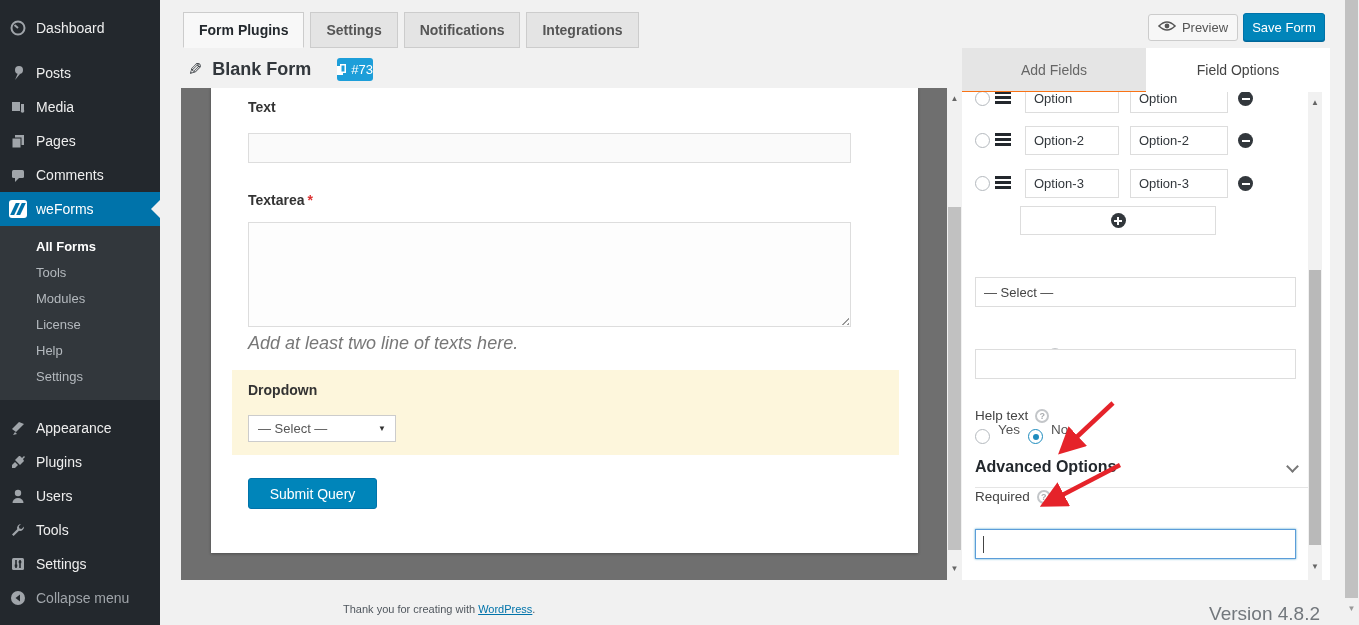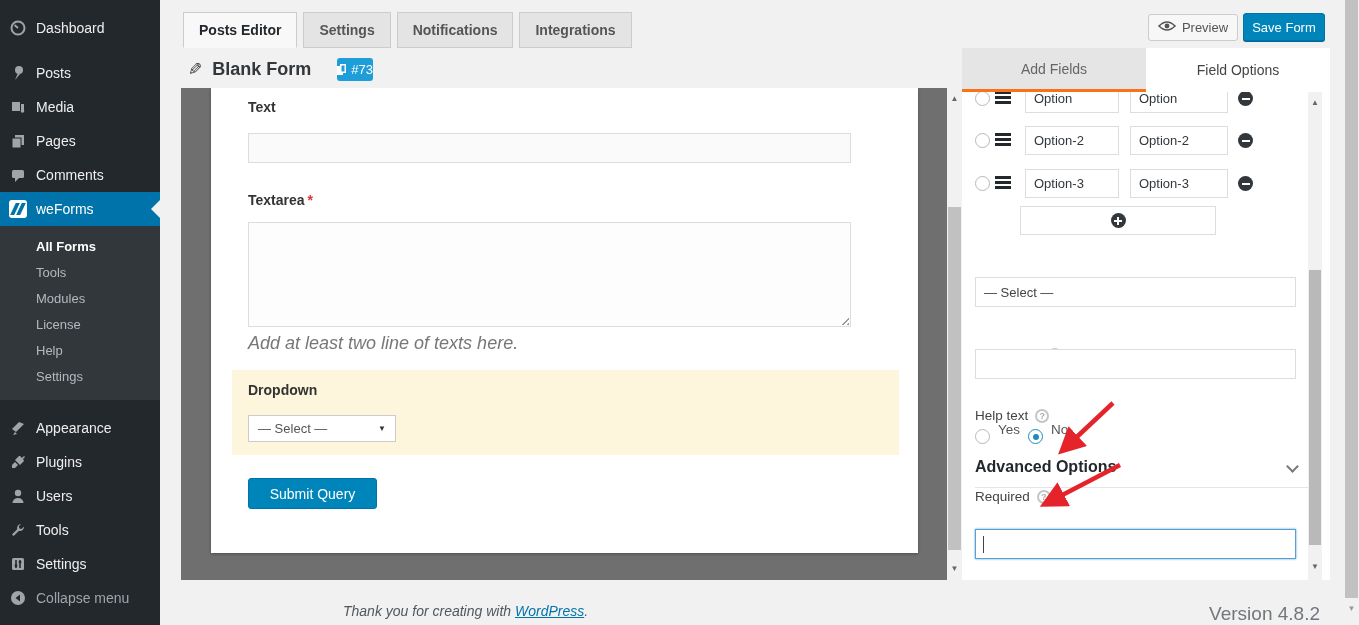--- a/index.html
+++ b/index.html
@@ -83,21 +83,21 @@
   #mid-sb .thumb { top:119px; height:343px; }
   #panel-sb { left:1148px; top:92px; width:14px; height:488px; background:#f1f1f1; }
   #panel-sb .thumb { top:178px; height:275px; background:#b9b9b9; }
   #win-sb { position:absolute; right:0; top:0; width:15px; height:625px; background:#f1f1f1; z-index:9; }
   #win-sb .thumb { position:absolute; left:1px; right:1px; top:0; height:598px; background:#c1c1c1; }
   #win-sb .arr { position:absolute; left:0; right:0; top:604px; text-align:center; font-size:8px; color:#999; }
 
   
   #panel-tabs { position:absolute; left:802px; top:48px; width:368px; height:44px; display:flex; }
   .ptab { flex:1; display:flex; align-items:center; justify-content:center; font-size:14px; cursor:pointer; }
-  .ptab.inactive { background:#e5e5e5; color:#666; border-bottom:3px solid #f97316; }
+  .ptab.inactive { background:#e5e5e5; color:#666; border-bottom:1px solid #f97316; }
   .ptab.active { background:#fff; color:#444; }
   #panel-body { position:absolute; left:802px; top:92px; width:368px; height:488px; background:#fff; overflow:hidden; }
 
   .opt-row { position:absolute; left:0; width:100%; height:29px; }
   .radio { position:absolute; width:15px; height:15px; border:1px solid #b4b9be; border-radius:50%; background:#fff; top:7px; }
   .opt-row .radio { left:13px; }
   .drag { position:absolute; left:33px; top:7px; width:16px; height:15px; cursor:grab; }
   .drag i { display:block; width:16px; height:2.5px; background:#23282d; margin-bottom:2.5px; }
   .opt-in { position:absolute; top:0; height:29px; border:1px solid #ddd; background:#fff; padding:0 8px;
             font-size:13px; color:#32373c; font-family:inherit; }
@@ -127,21 +127,21 @@
        border-right:2px solid #777; border-bottom:2px solid #777; transform:rotate(45deg); }
   #adv-divider { position:absolute; left:13px; top:395px; width:342px; border-top:1px solid #e5e5e5; }
   #css-input { top:437px; border:1px solid #5b9dd9; box-shadow:0 0 2px rgba(30,140,190,.8); }
   #css-caret { position:absolute; left:21px; top:444px; width:1px; height:17px; background:#444; }
   .lbl-select-text { top:255px; }
 
   
   #arrows { position:absolute; left:0; top:0; width:1359px; height:625px; pointer-events:none; z-index:8; }
 
   
-  #footer-thanks { position:absolute; left:183px; top:603px; font-style:italic; color:#50575e; font-size:14px; }
+  #footer-thanks { position:absolute; left:183px; top:603px; color:#50575e; font-size:11px; }
   #footer-thanks a { color:#0073aa; }
   #footer-version { position:absolute; right:39px; top:603px; color:#72777c; font-size:19px; }
 </style>
 </head>
 <body>
 
 <div id="sidebar">
   <div class="mi first">
     <span class="ic">
       <svg width="16" height="16" viewBox="0 0 16 16">
@@ -260,21 +260,21 @@
           <path d="M10 4.5 L5.5 8 L10 11.5 Z" fill="#23282d"></path>
         </svg>
     </span>
     <span class="lbl">Collapse menu</span>
   </div>
 </div>
 
 <div id="main">
 
   <div id="tabbar">
-    <div class="nav-tab active">Posts Editor</div>
+    <div class="nav-tab active">Form Plugins</div>
     <div class="nav-tab">Settings</div>
     <div class="nav-tab">Notifications</div>
     <div class="nav-tab">Integrations</div>
   </div>
 
   <div class="btn" id="preview-btn">
     <span>
       <svg width="18" height="12" viewBox="0 0 18 12">
           <path d="M1 6 Q9 -2 17 6 Q9 14 1 6 Z" fill="none" stroke="#555" stroke-width="1.6"></path>
           <circle cx="9" cy="6" r="2.4" fill="#555"></circle>

